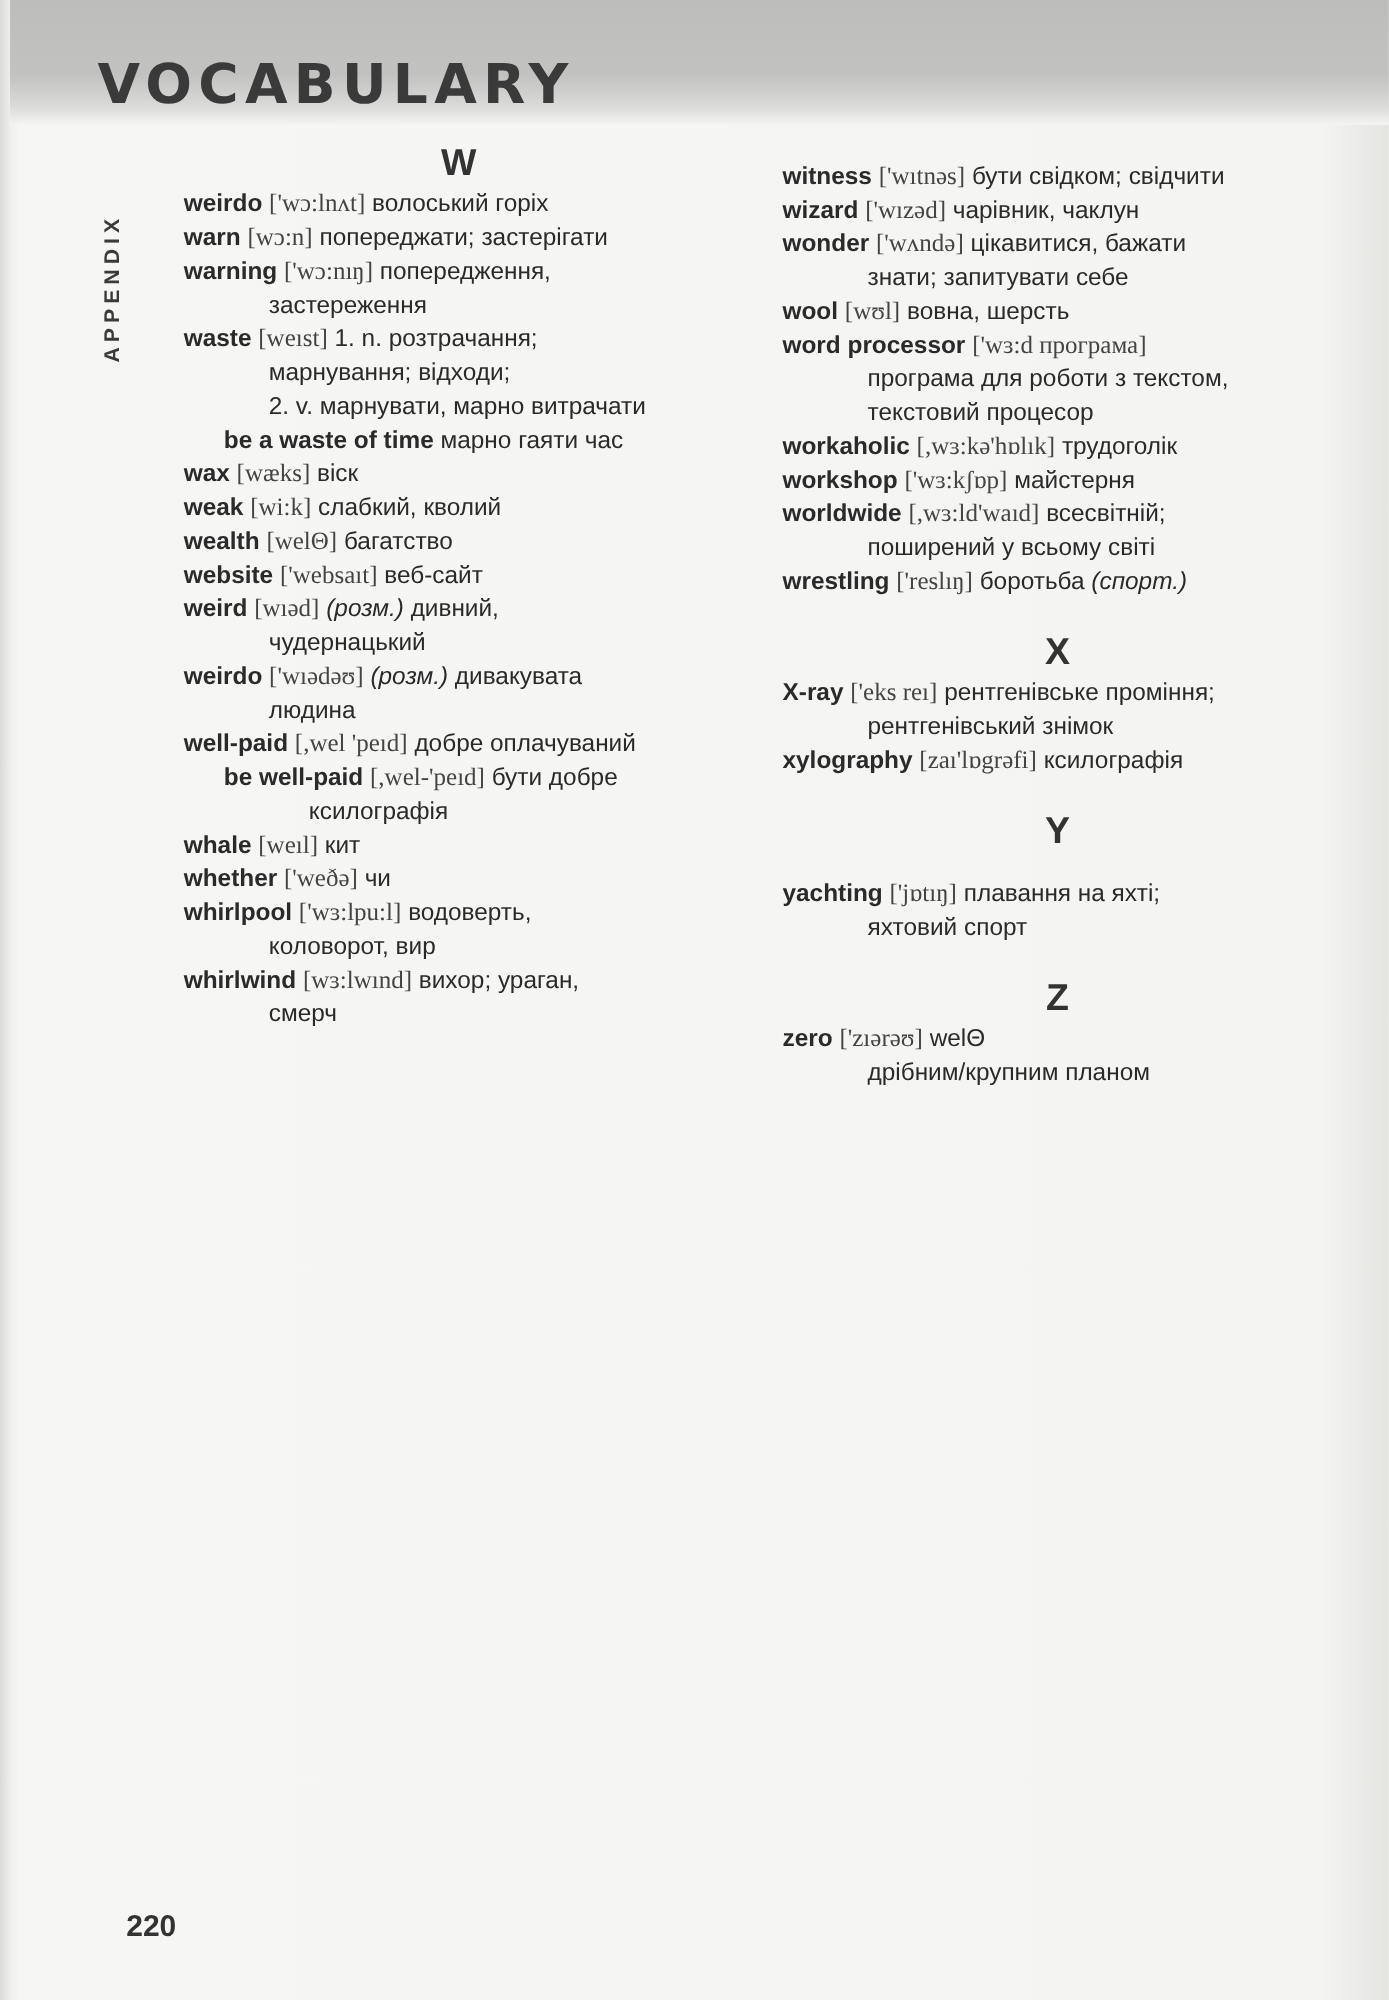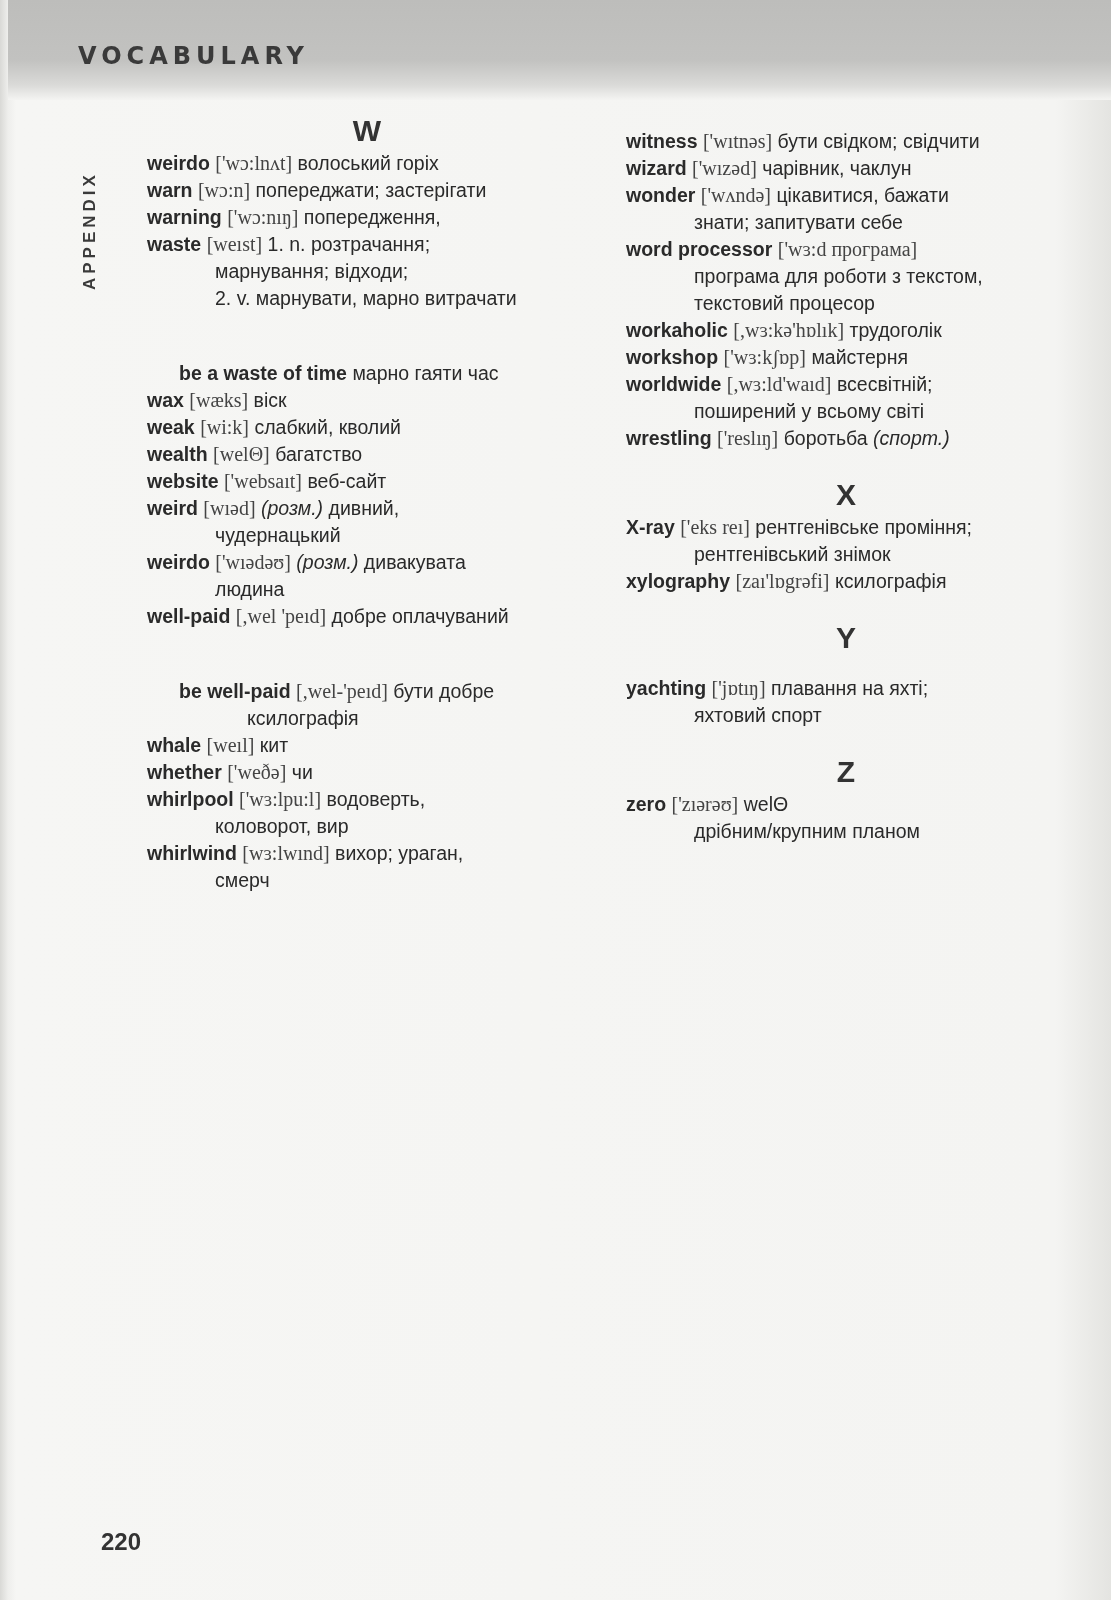--- a/index.html
+++ b/index.html
@@ -3,33 +3,33 @@
 <meta charset="utf-8">
 <style>
   html, body { margin:0; padding:0; }
   body { width:1111px; height:1600px; background:#f3f3f1; position:relative; overflow:hidden;
          font-family:"Liberation Sans", sans-serif; color:#2a2a2a; }
   .page { position:absolute; left:0; top:0; width:1111px; height:1600px;
           background:linear-gradient(to right,#d9d9d6 0,#eeeeec 8px,#f6f6f4 16px,#f4f4f2 95%,#e4e4e1 100%); }
   .header { position:absolute; left:8px; top:0; width:1103px; height:100px;
             background:linear-gradient(to bottom,#bdbdbb 0,#c2c2c0 60%,#dadad8 85%,#f4f4f2 100%); }
   .header-title { position:absolute; left:70px; top:42px; font-family:"DejaVu Sans", sans-serif;
-            font-weight:bold; font-size:24px; letter-spacing:5px; color:#3a3a3a; }
+            font-weight:bold; font-size:44px; letter-spacing:5px; color:#3a3a3a; }
   .side-label { position:absolute; left:80px; top:290px; transform:rotate(-90deg); transform-origin:left top;
             font-weight:bold; font-size:17px; letter-spacing:4px; color:#3a3a3a; }
   .col { position:absolute; top:112px; font-size:19.5px; line-height:27px; }
   .col.left { left:147px; width:440px; }
   .col.right { left:626px; width:440px;margin-top:16px; }
   .letter { text-align:center; font-weight:bold; font-size:30px; line-height:38px; color:#333; }
   .entry { margin:0; }
   .hw { font-weight:bold; color:#2a2a2a; }
   .tr { font-family:"Liberation Serif", serif; font-size:20px; color:#444; }
   .note { font-style:italic; }
   .cont { padding-left:68px; }
-  .sub { padding-left:32px;margin-top:48px; }
+  .sub { padding-left:32px; }
   .page-num { position:absolute; left:101px; top:1528px; font-weight:bold; font-size:24px; color:#333; }
 </style>
 </head>
 <body>
 
 <div class="page">
   <div class="header">
     <div class="header-title">VOCABULARY</div>
   </div>
   <div class="side-label">APPENDIX</div>
@@ -38,20 +38,21 @@
     <div class="letter">W</div>
     <div id="left-entries">
         <div class="entry">
           <div><span class="hw">weirdo</span> <span class="tr">['wɔ:lnʌt]</span> <span>волоський горіх</span></div>
         </div>
         <div class="entry">
           <div><span class="hw">warn</span> <span class="tr">[wɔ:n]</span> <span>попереджати; застерігати</span></div>
         </div>
         <div class="entry">
           <div><span class="hw">warning</span> <span class="tr">['wɔ:nıŋ]</span> <span>попередження,</span></div>
+          <div class="cont">застереження</div>
         </div>
         <div class="entry">
           <div><span class="hw">waste</span> <span class="tr">[weıst]</span> <span>1. n. розтрачання;</span></div>
           <div class="cont">марнування; відходи;</div>
           <div class="cont">2. v. марнувати, марно витрачати</div>
         </div>
         <div class="entry sub">
           <div><span class="hw">be a waste of time</span> <span>марно гаяти час</span></div>
         </div>
         <div class="entry">
@@ -105,20 +106,23 @@
             <div><span class="hw">witness</span> <span class="tr">['wıtnəs]</span> <span>бути свідком; свідчити</span></div>
           </div>
           <div class="entry">
             <div><span class="hw">wizard</span> <span class="tr">['wızəd]</span> <span>чарівник, чаклун</span></div>
           </div>
           <div class="entry">
             <div><span class="hw">wonder</span> <span class="tr">['wʌndə]</span> <span>цікавитися, бажати</span></div>
             <div class="cont">знати; запитувати себе</div>
           </div>
           <div class="entry">
+            <div><span class="hw">wool</span> <span class="tr">[wʊl]</span> <span>вовна, шерсть</span></div>
+          </div>
+          <div class="entry">
             <div><span class="hw">word processor</span> <span class="tr">['wɜ:d програма]</span></div>
             <div class="cont">програма для роботи з текстом,</div>
             <div class="cont">текстовий процесор</div>
           </div>
           <div class="entry">
             <div><span class="hw">workaholic</span> <span class="tr">[,wɜ:kə'hɒlık]</span> <span>трудоголік</span></div>
           </div>
           <div class="entry">
             <div><span class="hw">workshop</span> <span class="tr">['wɜ:kʃɒp]</span> <span>майстерня</span></div>
           </div>

